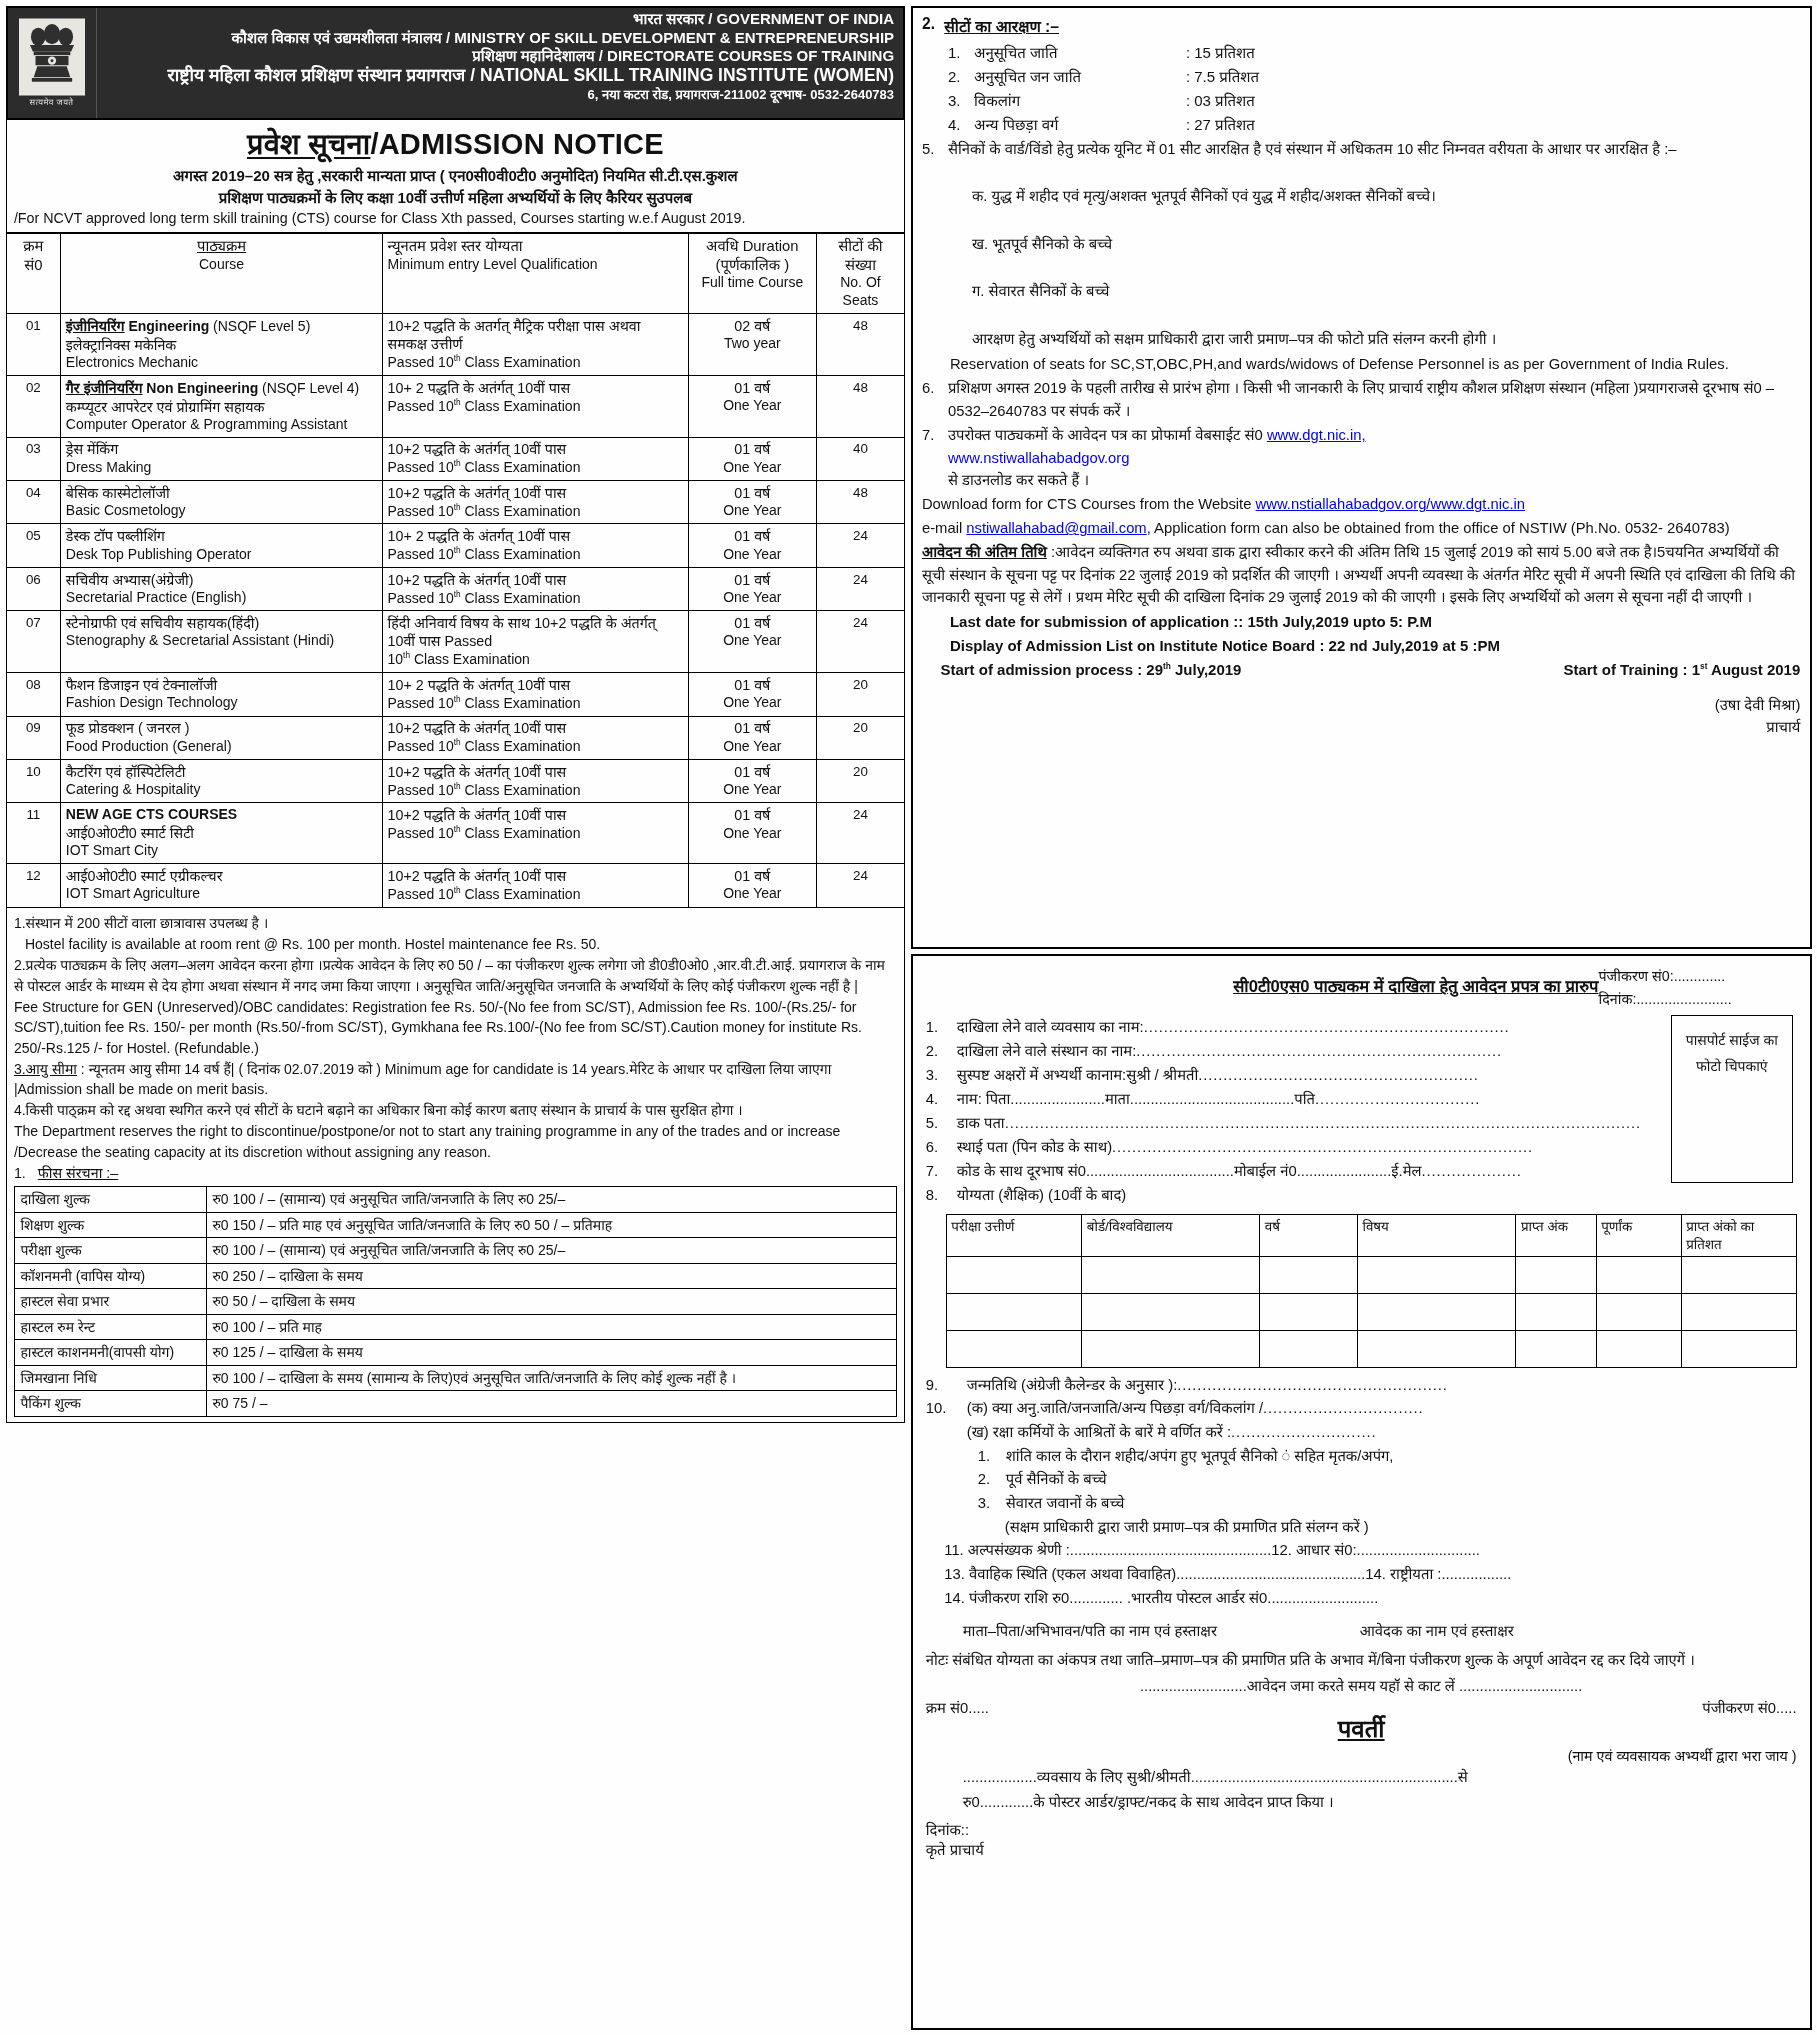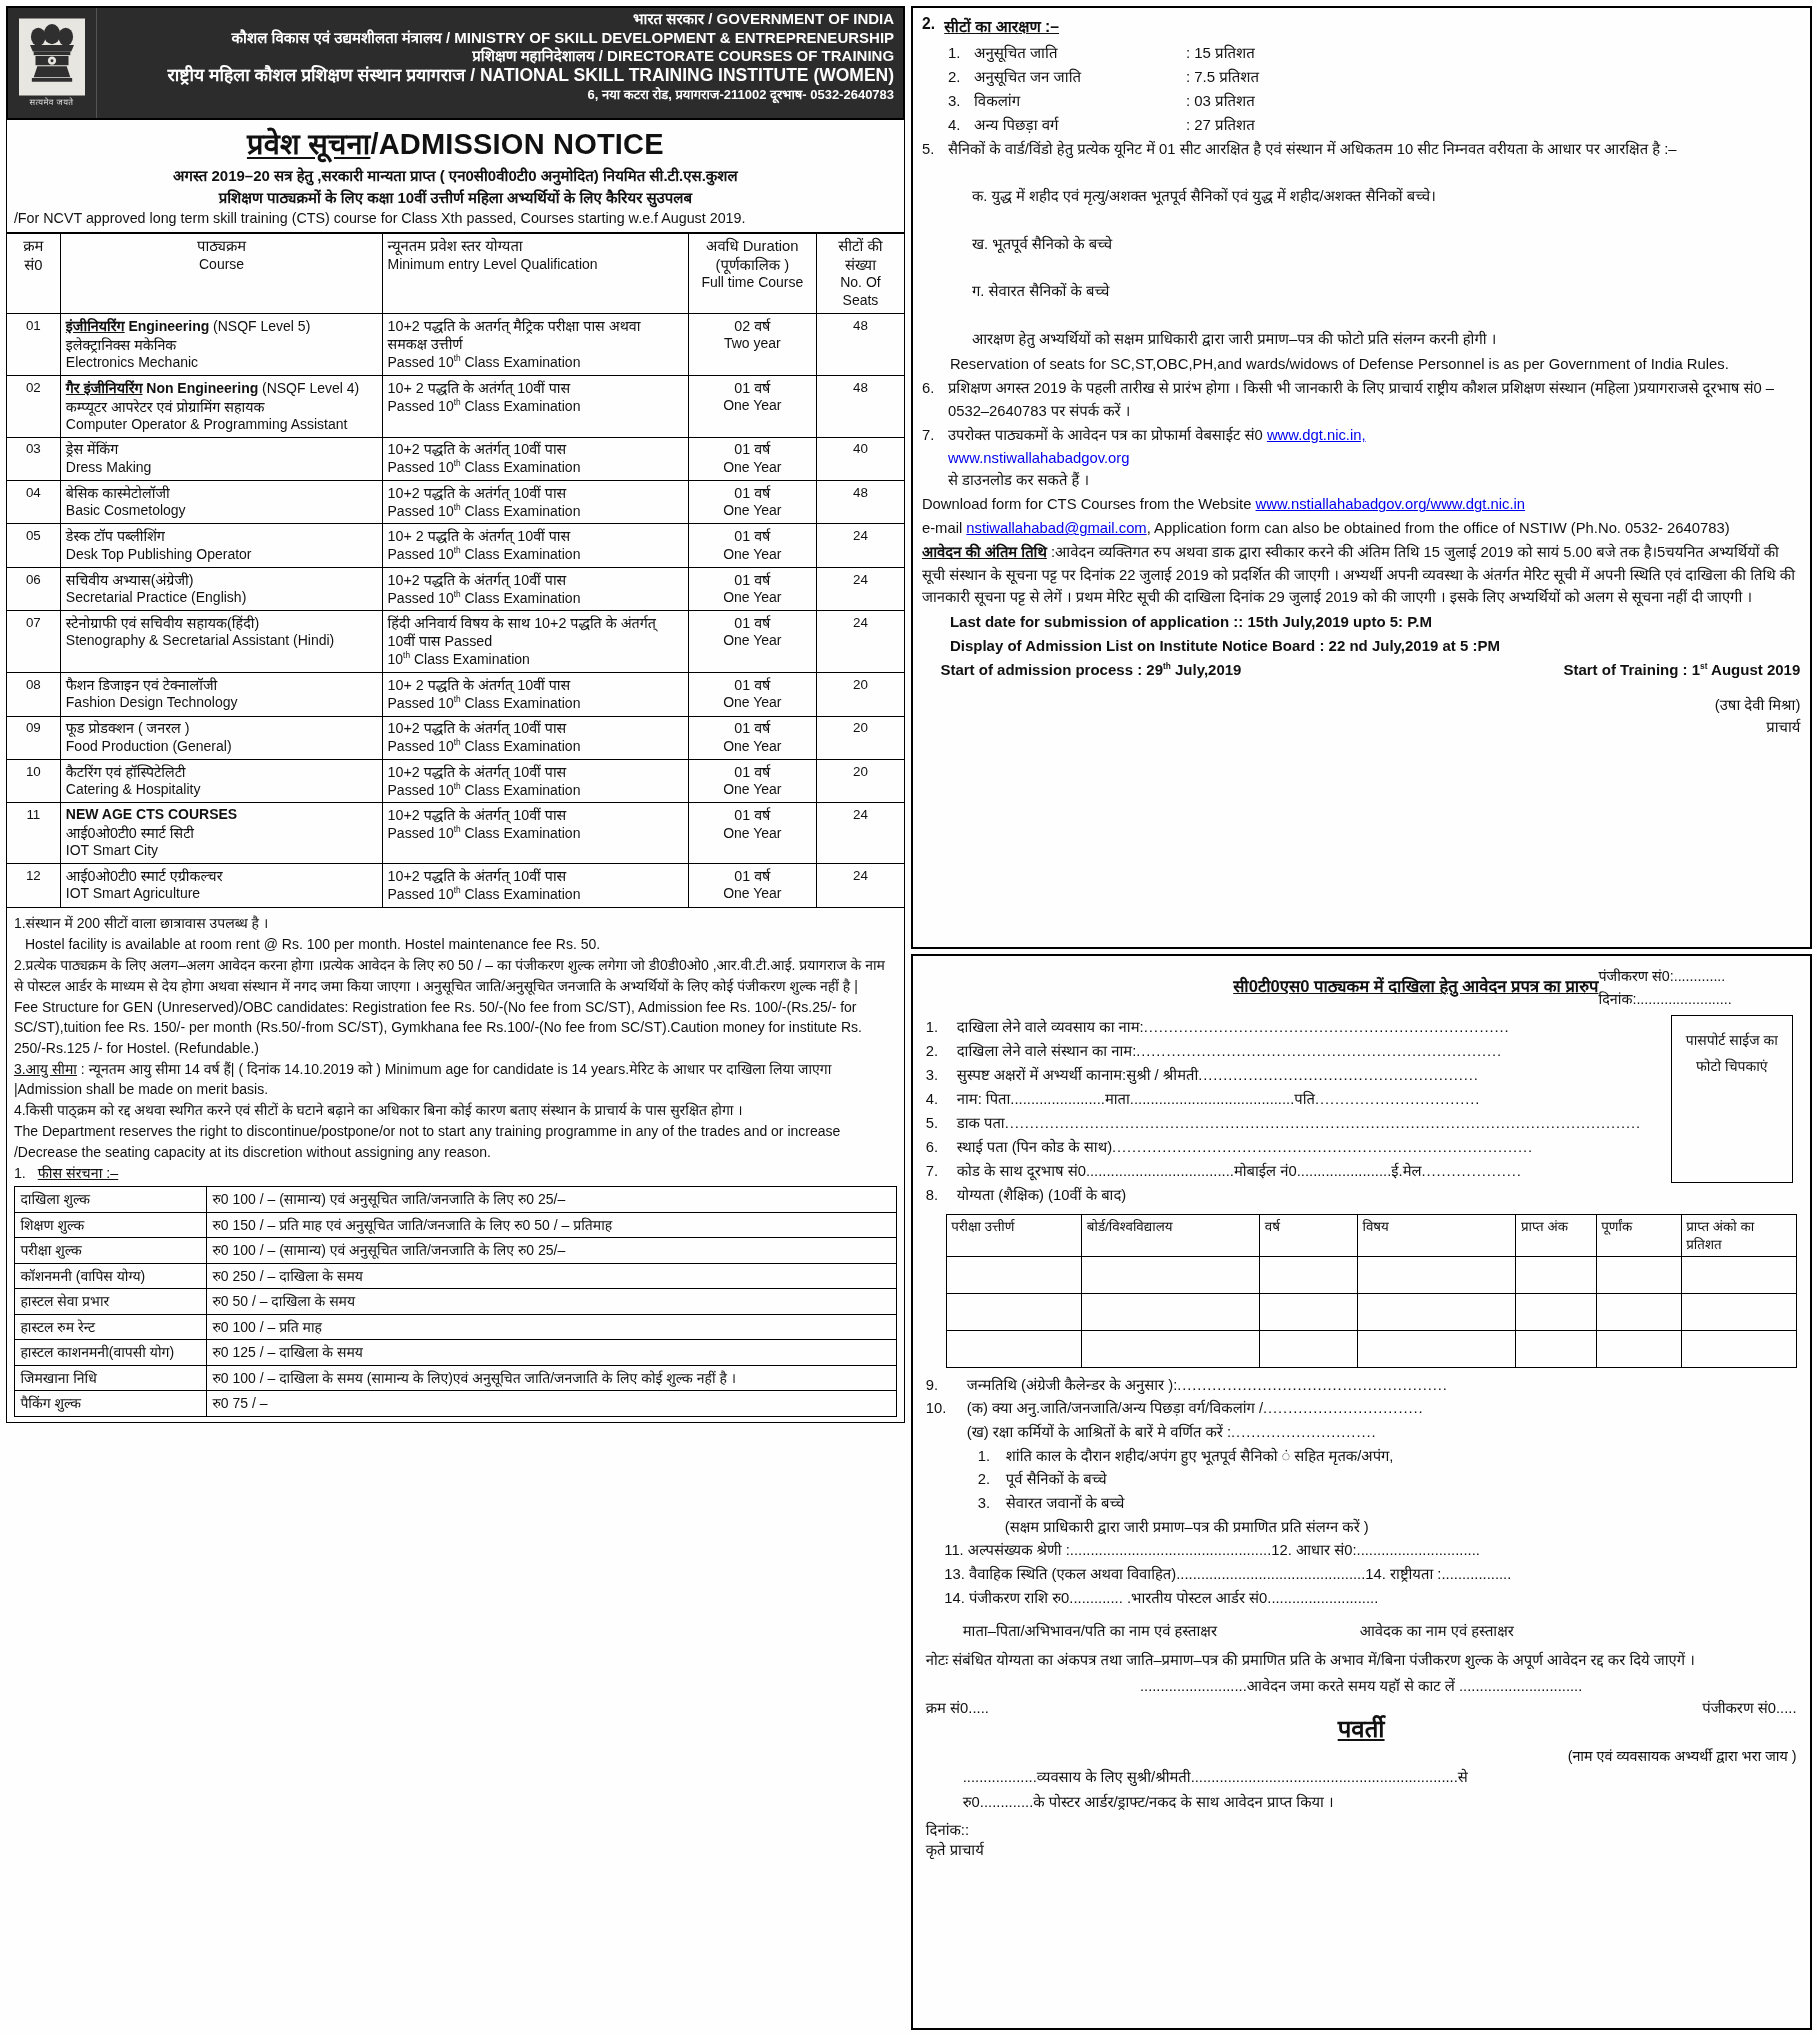--- a/index.html
+++ b/index.html
@@ -57,21 +57,21 @@
   table.courses th, table.courses td {
     border:1.5px solid #000; padding:2.8px 4.6px; vertical-align:top;
     font-size:13.4px; line-height:1.28;
   }
   table.courses th { font-weight:normal; }
   .c-sno { width:42px; text-align:center;border-radius:6px; }
   .c-course { width:247px; }
   .c-qual { width:235px; }
   .c-dur { width:98px; text-align:center; }
   .c-seat { width:68px; text-align:center; }
-  .hd-hi { font-size:14.8px; display:block; text-align:center;}
+  .hd-hi { font-size:14.8px; text-decoration:underline; display:block; text-align:center;}
   .hd-en { font-size:14px; display:block; text-align:center; }
   .hd-left { text-align:left !important; }
   .sno-val { text-align:center; font-size:14px; padding-top:16.6px; }
   .hindi { font-size:14.3px; }
   .eng { font-size:14px; }
   .bold { font-weight:bold; }
   .und { text-decoration:underline; }
   sup { font-size:8.3px; }
   .seat-val { font-size:14.8px; padding-top:14.8px; }
   .dur-cell { padding-top:13px; }
@@ -301,21 +301,21 @@
             <td class="c-seat seat-val">24</td>
           </tr>
         </tbody>
     </table>
 
     <div class="notes">
       <p>1.संस्थान में 200 सीटों वाला छात्रावास उपलब्ध है ।</p>
       <p style="margin-left:11px">Hostel facility is available at room rent @ Rs. 100 per month. Hostel maintenance fee Rs. 50.</p>
       <p>2.प्रत्येक पाठ्यक्रम के लिए अलग–अलग आवेदन करना होगा ।प्रत्येक आवेदन के लिए रु0 50 / – का पंजीकरण शुल्क लगेगा जो डी0डी0ओ0 ,आर.वी.टी.आई. प्रयागराज के नाम से पोस्टल आर्डर के माध्यम से देय होगा अथवा संस्थान में नगद जमा किया जाएगा । अनुसूचित जाति/अनुसूचित जनजाति के अभ्यर्थियों के लिए कोई पंजीकरण शुल्क नहीं है  |</p>
       <p>Fee Structure for GEN (Unreserved)/OBC candidates: Registration fee Rs. 50/-(No fee from SC/ST), Admission fee Rs. 100/-(Rs.25/- for SC/ST),tuition fee Rs. 150/- per month (Rs.50/-from SC/ST), Gymkhana fee Rs.100/-(No fee from SC/ST).Caution money for institute Rs. 250/-Rs.125 /- for Hostel. (Refundable.)</p>
-      <p><u>3.आयु सीमा</u><span> : न्यूनतम आयु सीमा 14 वर्ष हैं| ( दिनांक 14.10.2019 को ) Minimum age for candidate is 14 years.मेरिट के आधार पर दाखिला लिया जाएगा  |Admission shall be made on merit basis.</span></p>
+      <p><u>3.आयु सीमा</u><span> : न्यूनतम आयु सीमा 14 वर्ष हैं| ( दिनांक 02.07.2019 को ) Minimum age for candidate is 14 years.मेरिट के आधार पर दाखिला लिया जाएगा  |Admission shall be made on merit basis.</span></p>
       <p>4.किसी पाठ्क्रम को रद्द अथवा स्थगित करने एवं सीटों के घटाने बढ़ाने का अधिकार बिना कोई कारण बताए संस्थान के प्राचार्य के पास सुरक्षित होगा ।</p>
       <p>The Department reserves the right to discontinue/postpone/or not to start any training programme in any of the trades and or increase /Decrease the seating capacity at its discretion without assigning any reason.</p>
       <p class="fee-head">
         <span>1.</span>
         &nbsp;&nbsp;<u>फीस संरचना :–</u>
       </p>
       <table class="fees">
         <tbody id="fees-body">
             <tr>
               <td class="fee-k">दाखिला शुल्क</td>

